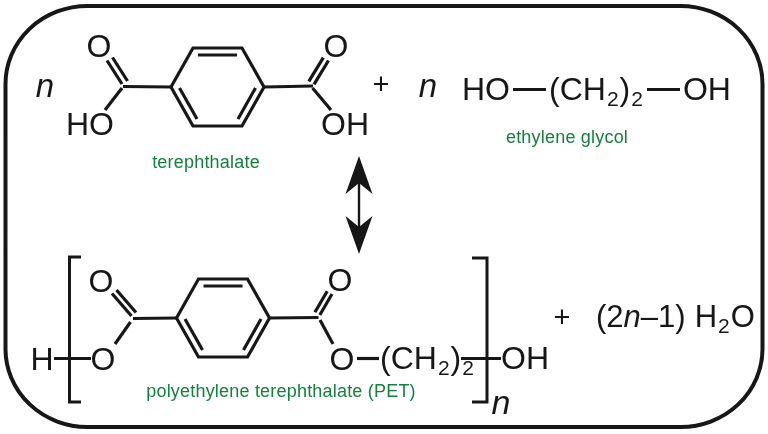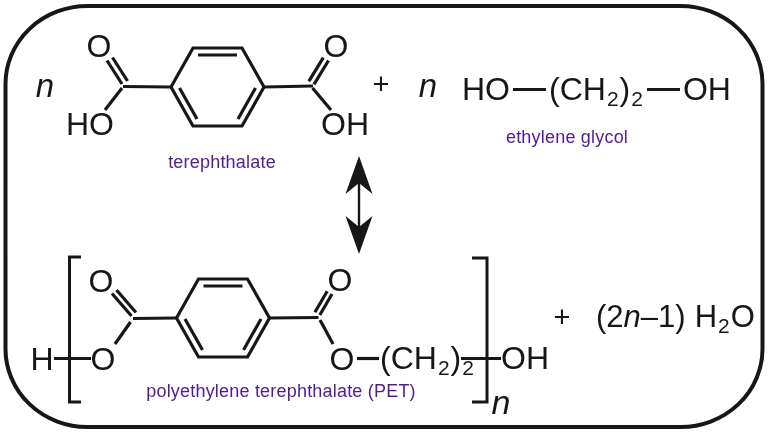--- a/index.html
+++ b/index.html
@@ -5,21 +5,21 @@
   html,body{margin:0;padding:0;background:#fff;}
   .canvas{
     position:relative;width:768px;height:434px;background:#ffffff;
     font-family:"Liberation Sans","DejaVu Sans",sans-serif;color:#171717;overflow:hidden;
   }
   .drawing{position:absolute;left:0;top:0;}
   .t{position:absolute;transform:translate(-50%,-50%);white-space:nowrap;line-height:1;}
   .atom{font-size:32px;}
   .coeff{font-size:33px;font-style:italic;}
   .plus{font-size:29px;}
-  .lbl{font-size:18px;color:#4c1d95;letter-spacing:.2px;}
+  .lbl{font-size:18px;color:#15803d;letter-spacing:.2px;}
   .nsub{font-size:34px;font-style:italic;}
   .row{position:absolute;display:flex;align-items:center;white-space:pre;line-height:1;}
   .f32{font-size:32px;height:34px;}
   .f31{font-size:31px;height:33px;}
   .sub{font-size:21px;transform:translateY(9px);margin:0 1px;}
   .it{font-style:italic;}
   .bondbar{display:inline-block;width:33px;height:3px;background:#171717;margin:0 3px;}
   .gap{display:inline-block;width:9px;}
 </style>
 </head>
@@ -71,21 +71,21 @@
       <path d="M81,257 L69.5,257 L69.5,402 L81,402" stroke-width="3"></path>
       <path d="M472,258 L487,258 L487,402 L472,402" stroke-width="3"></path>
     </g>
   </svg>
 
   <div class="t coeff" style="left:45px;top:85px">n</div>
   <div class="t atom" style="left:99px;top:46px">O</div>
   <div class="t atom" style="left:90px;top:124px">HO</div>
   <div class="t atom" style="left:336px;top:46px">O</div>
   <div class="t atom" style="left:345px;top:124px">OH</div>
-  <div class="t lbl" style="left:222px;top:162px">terephthalate</div>
+  <div class="t lbl" style="left:206px;top:162px">terephthalate</div>
 
   <div class="t plus" style="left:381px;top:84px">+</div>
 
   <div class="t coeff" style="left:428px;top:85px">n</div>
   <div class="row f32" style="left:462px;top:72px">
     <span>HO</span>
     <span class="bondbar"></span>
     <span>(CH</span>
     <span class="sub">2</span>
     <span>)</span>

